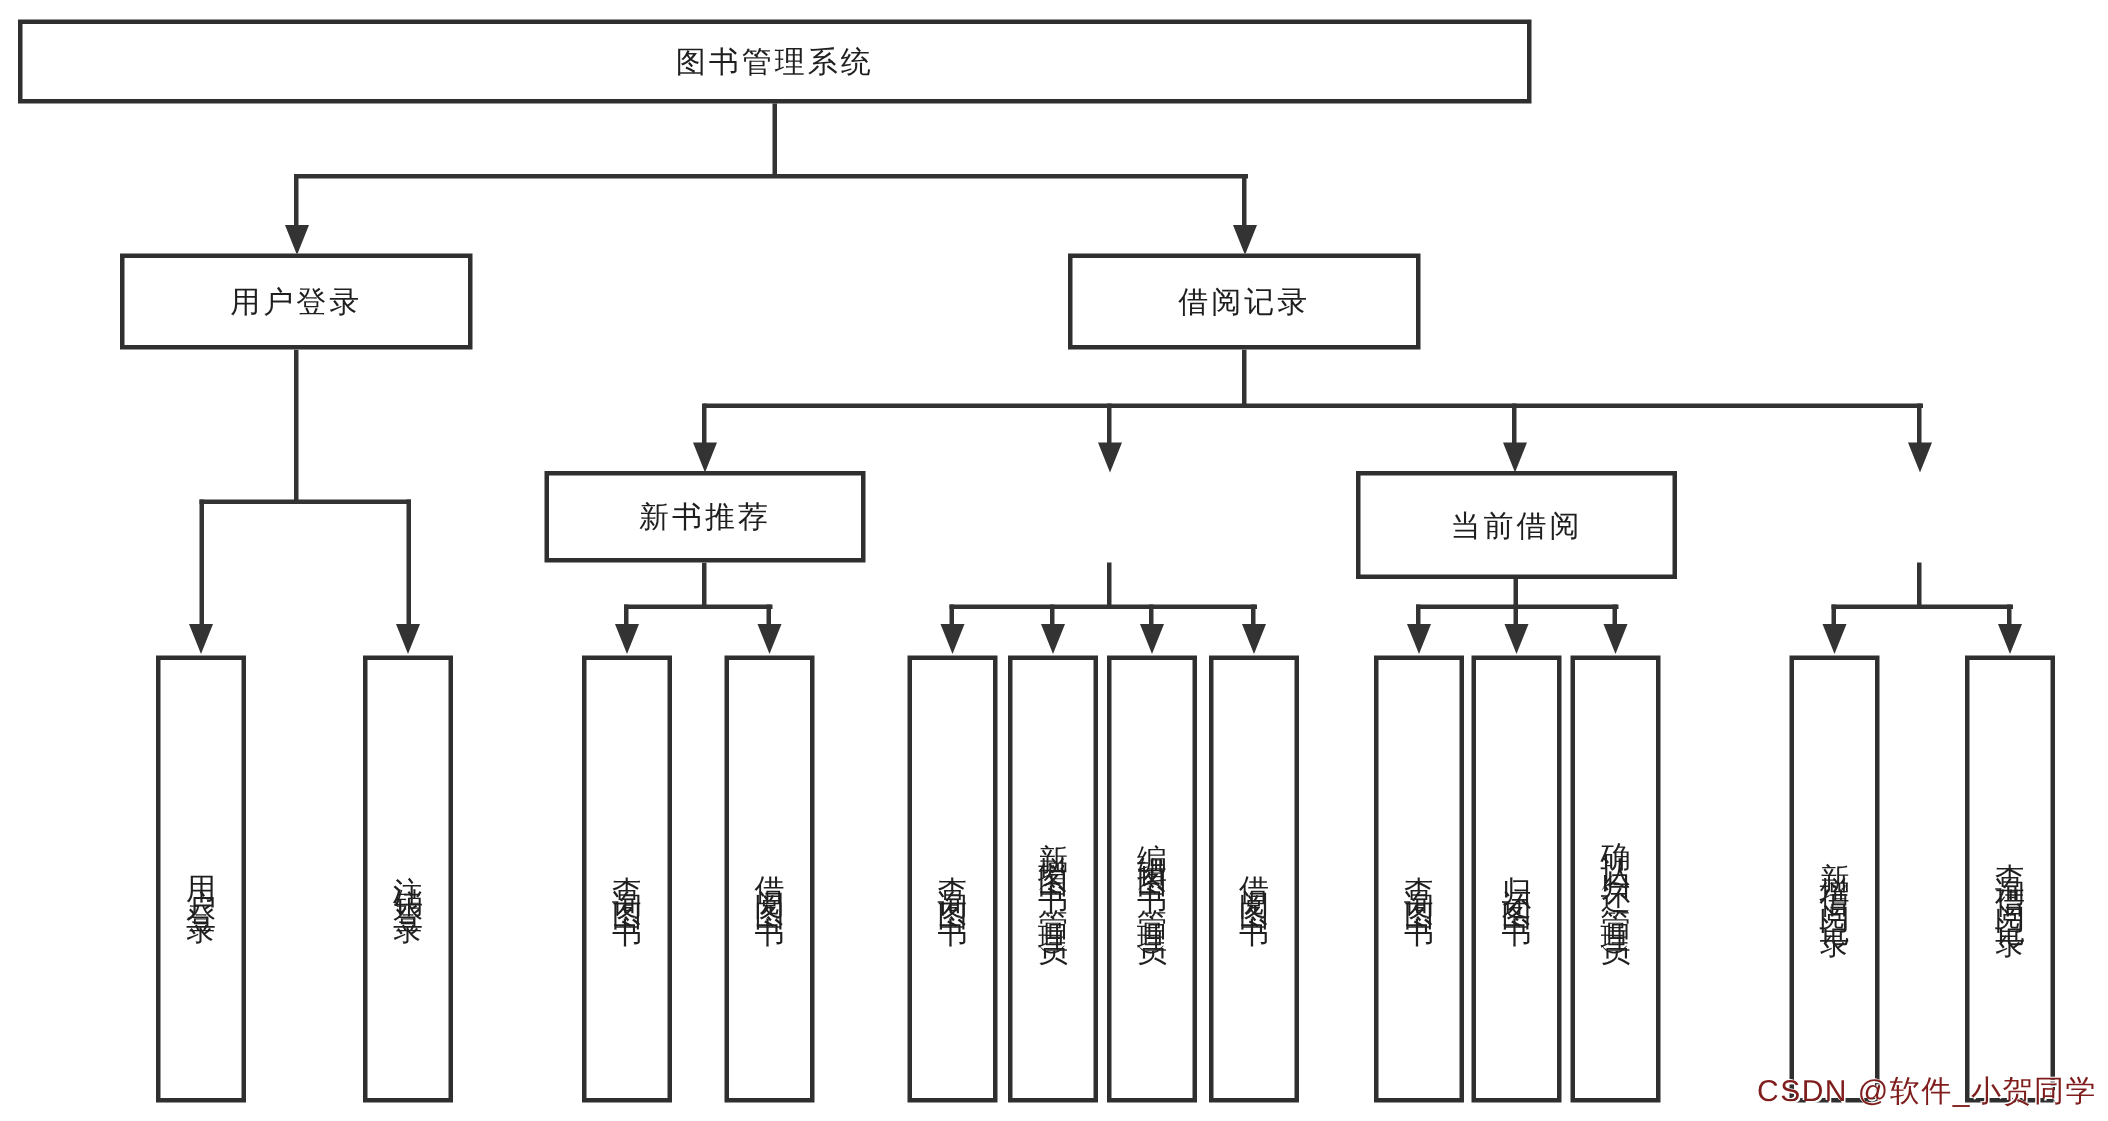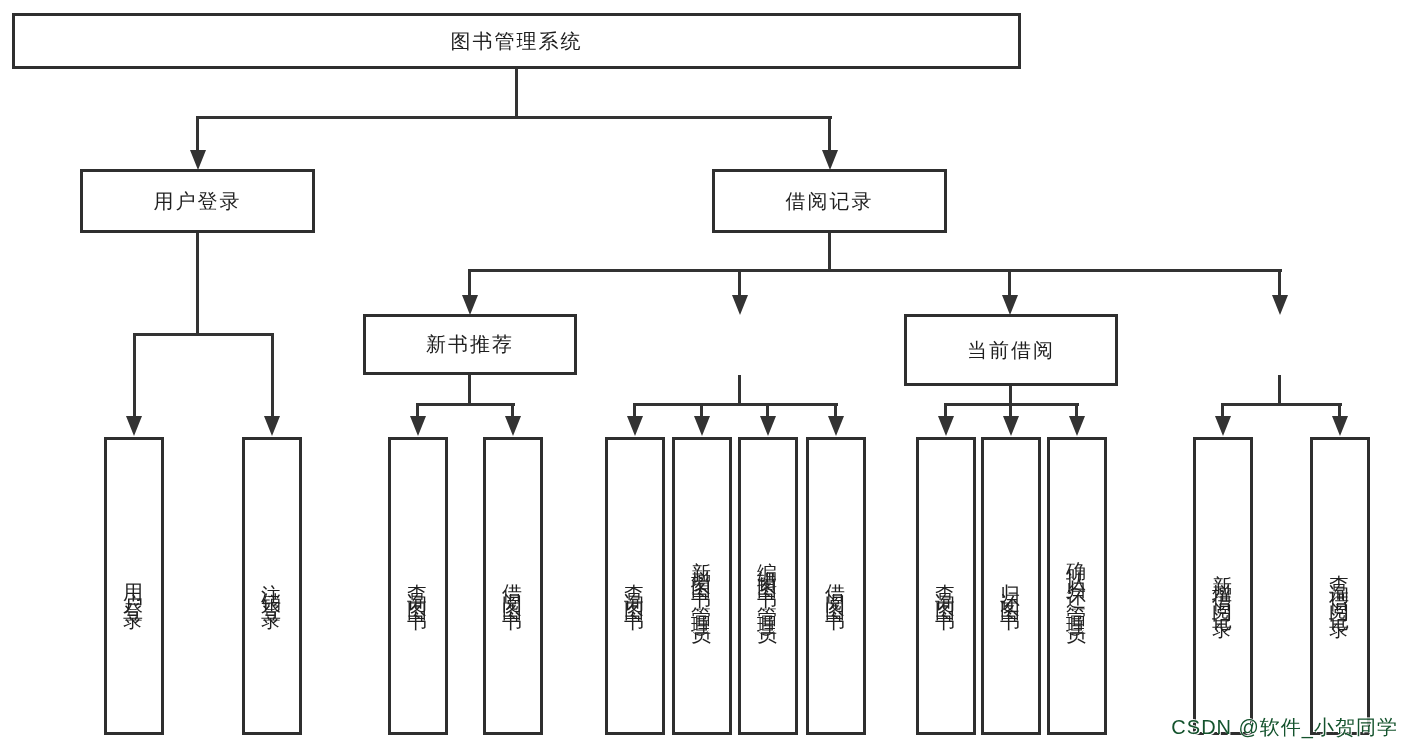--- a/index.html
+++ b/index.html
@@ -53,21 +53,21 @@
     border-left: 8px solid transparent;
     border-right: 8px solid transparent;
     border-top: 20px solid #333333;
     z-index: 1;
   }
   .watermark {
     position: absolute;
     top: 714px;
     right: 7px;
     font-size: 20px;
-    color: #14532d;
+    color: #7f1d1d;
     letter-spacing: 1px;
     z-index: 5;
     text-shadow: 1px 1px 0 #ffffff, -1px -1px 0 #ffffff;
     white-space: nowrap;
   }
 </style>
 </head>
 <body>
 
 <div id="canvas">

